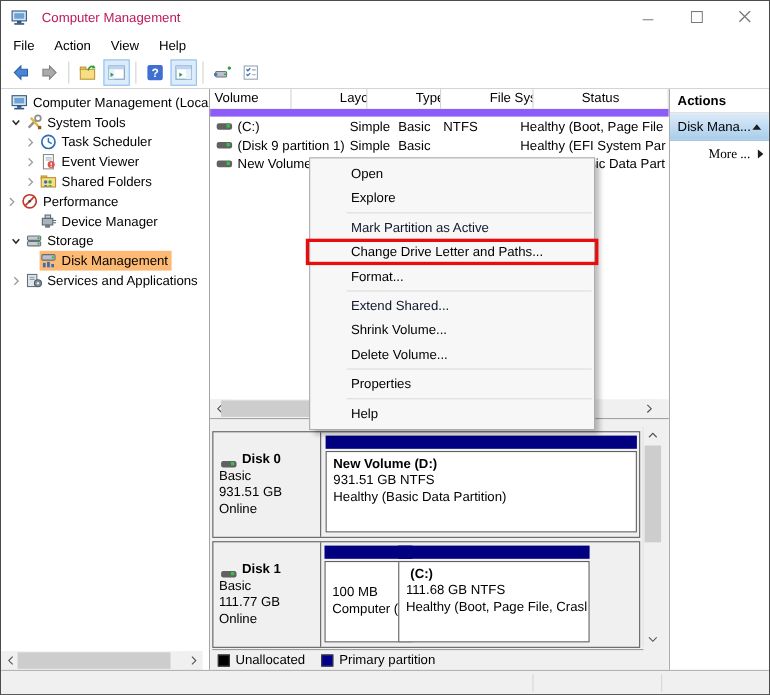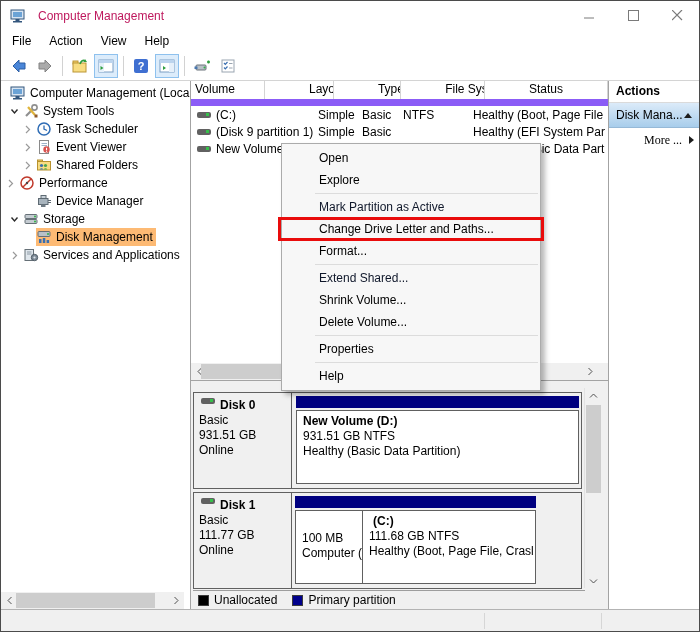--- a/index.html
+++ b/index.html
@@ -42,21 +42,21 @@
   .hscroll{height:17px;background:#f0f0f0;position:relative;}
   .sb-btn{position:absolute;top:0;width:17px;height:17px;display:flex;align-items:center;justify-content:center;background:#f0f0f0;}
   .hthumb{position:absolute;top:1px;height:15px;background:#cdcdcd;}
   .vscroll{position:absolute;width:17px;background:#f0f0f0;border-left:1px solid #e2e2e2;}
   .vsb-btn{position:absolute;left:0;width:17px;height:15px;display:flex;align-items:center;justify-content:center;}
   .vthumb{position:absolute;left:1px;width:15px;background:#cdcdcd;}
   
   .graph-pane{height:229px;box-sizing:border-box;border-top:1px solid #a3a3a3;background:#f0f0f0;position:relative;}
   .disk-row{position:absolute;left:2px;width:389px;height:97px;box-sizing:border-box;border:1px solid #606060;display:flex;}
   .disk-label{width:98px;box-sizing:border-box;border-right:1px solid #606060;padding:5px 0 0 5px;line-height:15px;}
-  .disk-name{font-weight:bold;display:flex;align-items:flex-start;}
+  .disk-name{font-weight:bold;display:flex;align-items:flex-end;margin-top:12px;}
   .disk-parts{flex:1;position:relative;}
   .part{position:absolute;top:3px;bottom:4px;display:flex;flex-direction:column;}
   .pbar{height:12px;background:#000080;margin-bottom:2px;flex:none;}
   .pbody{flex:1;box-sizing:border-box;border:1px solid #606060;background:#fff;padding:3px 6px;overflow:hidden;white-space:nowrap;line-height:15px;}
   .ptitle{font-weight:bold;}
   .pbody.low{padding-top:20px;}
   
   .legend{position:absolute;left:2px;right:23px;bottom:0;height:18px;border-top:1px solid #9d9d9d;background:#f0f0f0;
           display:flex;align-items:center;padding-left:5px;}
   .sw{width:11px;height:11px;border:1px solid #3c3c3c;box-sizing:border-box;margin-right:5px;flex:none;}

